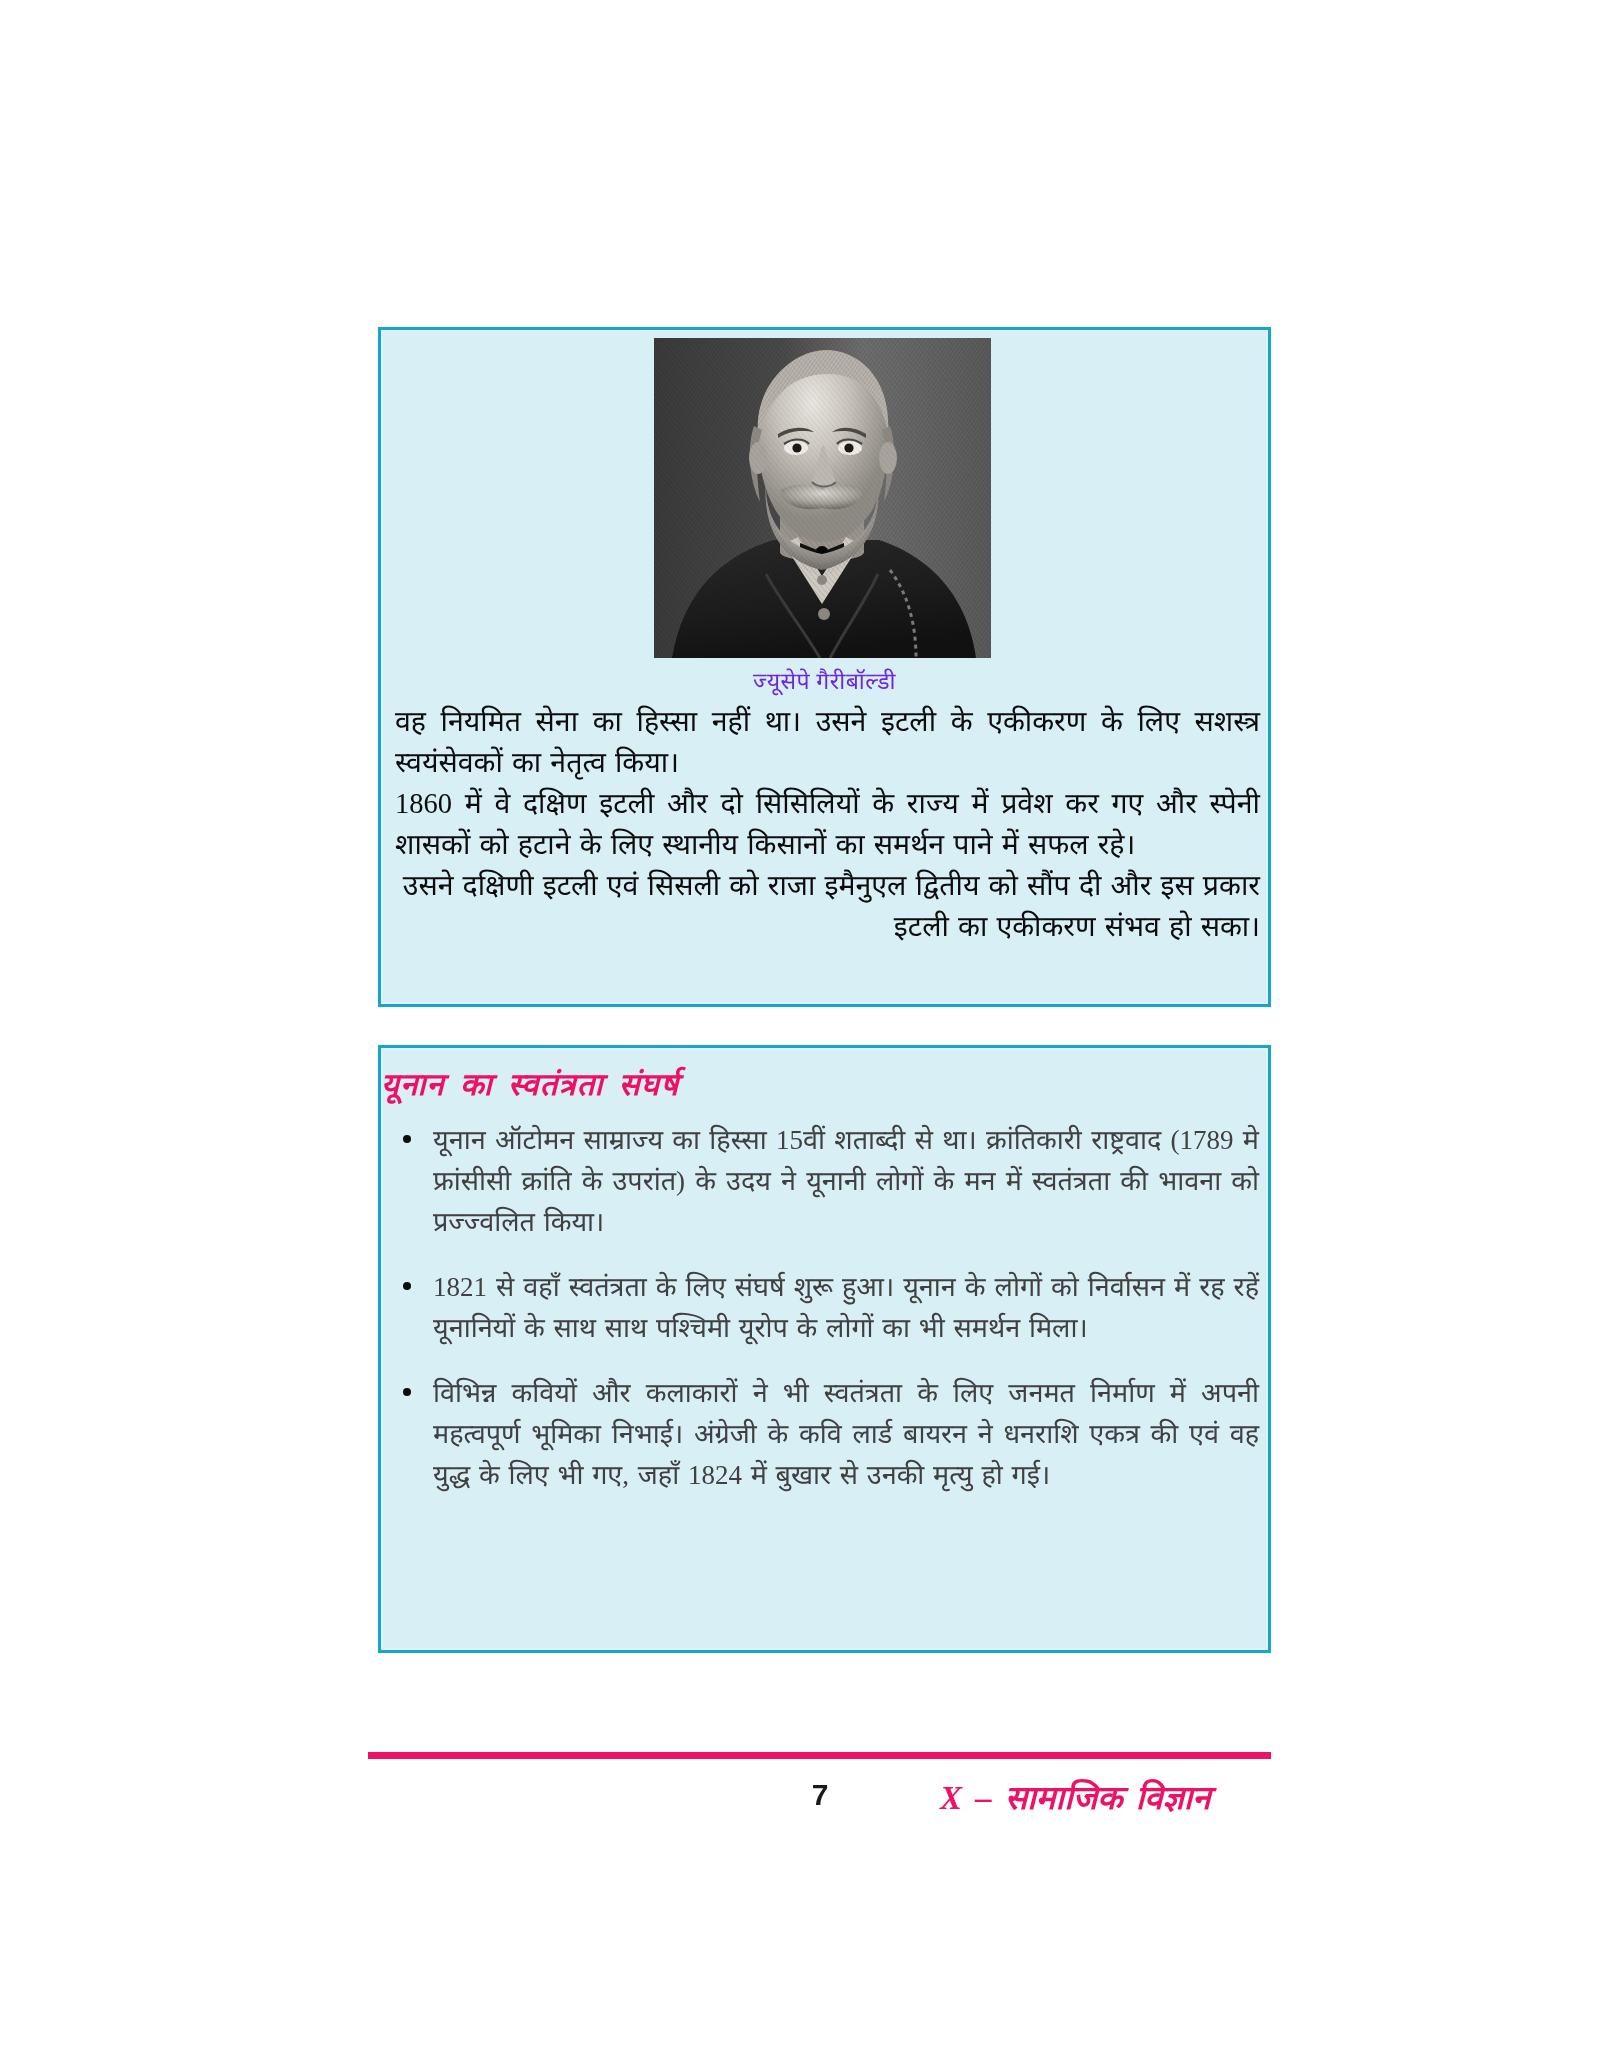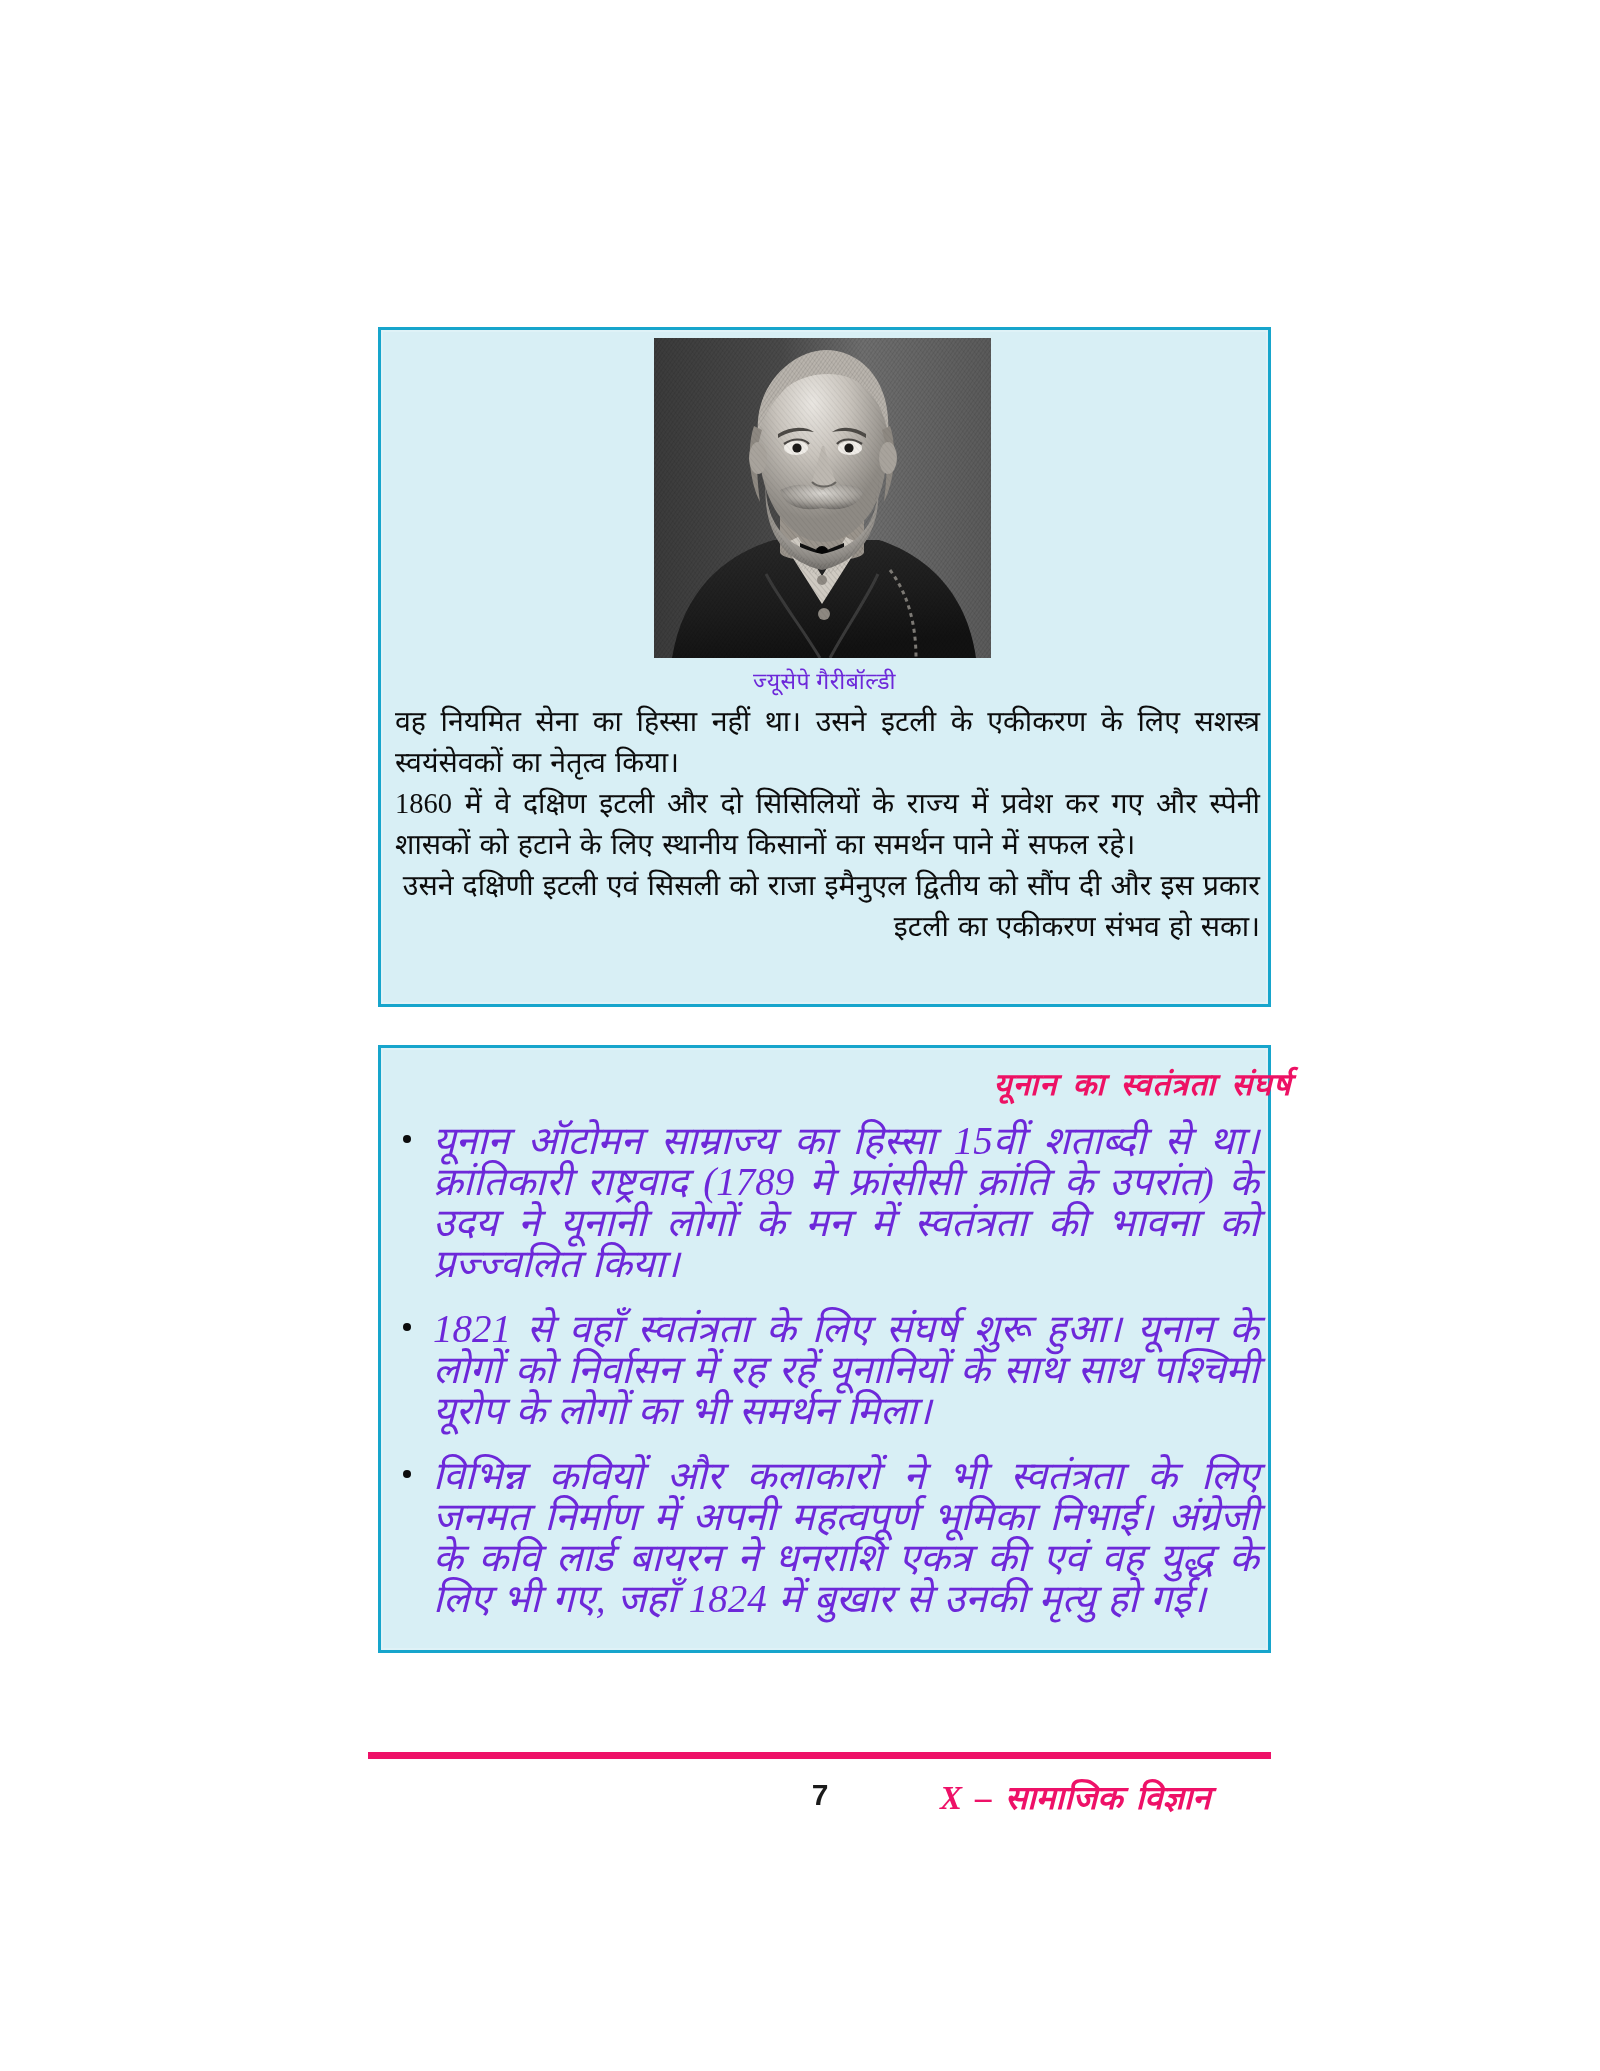--- a/index.html
+++ b/index.html
@@ -85,50 +85,48 @@
     word-spacing: 2px;
   }
   .para.last-free { text-align: right; }
 
   
   .box-heading {
     position: absolute;
     left: 0;
     top: 14px;
     width: 100%;
-    text-align: right;
+    text-align: left;
     color: #ed1164;
     font-size: 31px;
     font-weight: bold;
     font-style: italic;
     letter-spacing: 1.2px;
     word-spacing: 6px;
     font-family: "Liberation Serif", "DejaVu Serif", serif;
-    margin-left: 24px;
   }
 
   .bullet-list {
     position: absolute;
     left: 16px;
     top: 72px;
     width: 862px;
     margin: 0;
     padding: 0;
     list-style: none;
   }
   .bullet-item {
     position: relative;
     padding-left: 36px;
     margin-bottom: 24px;
-    font-size: 39px;
+    font-size: 27px;
     line-height: 41px;
-    color: #6d28d9;
+    color: #404040;
     text-align: justify;
     word-spacing: 2px;
-    font-style: italic;
   }
   .bullet-item:last-child { margin-bottom: 0; }
   .bullet-dot {
     position: absolute;
     left: 6px;
     top: 15px;
     width: 8px;
     height: 8px;
     background: #0c0c0c;
     border-radius: 50%;

